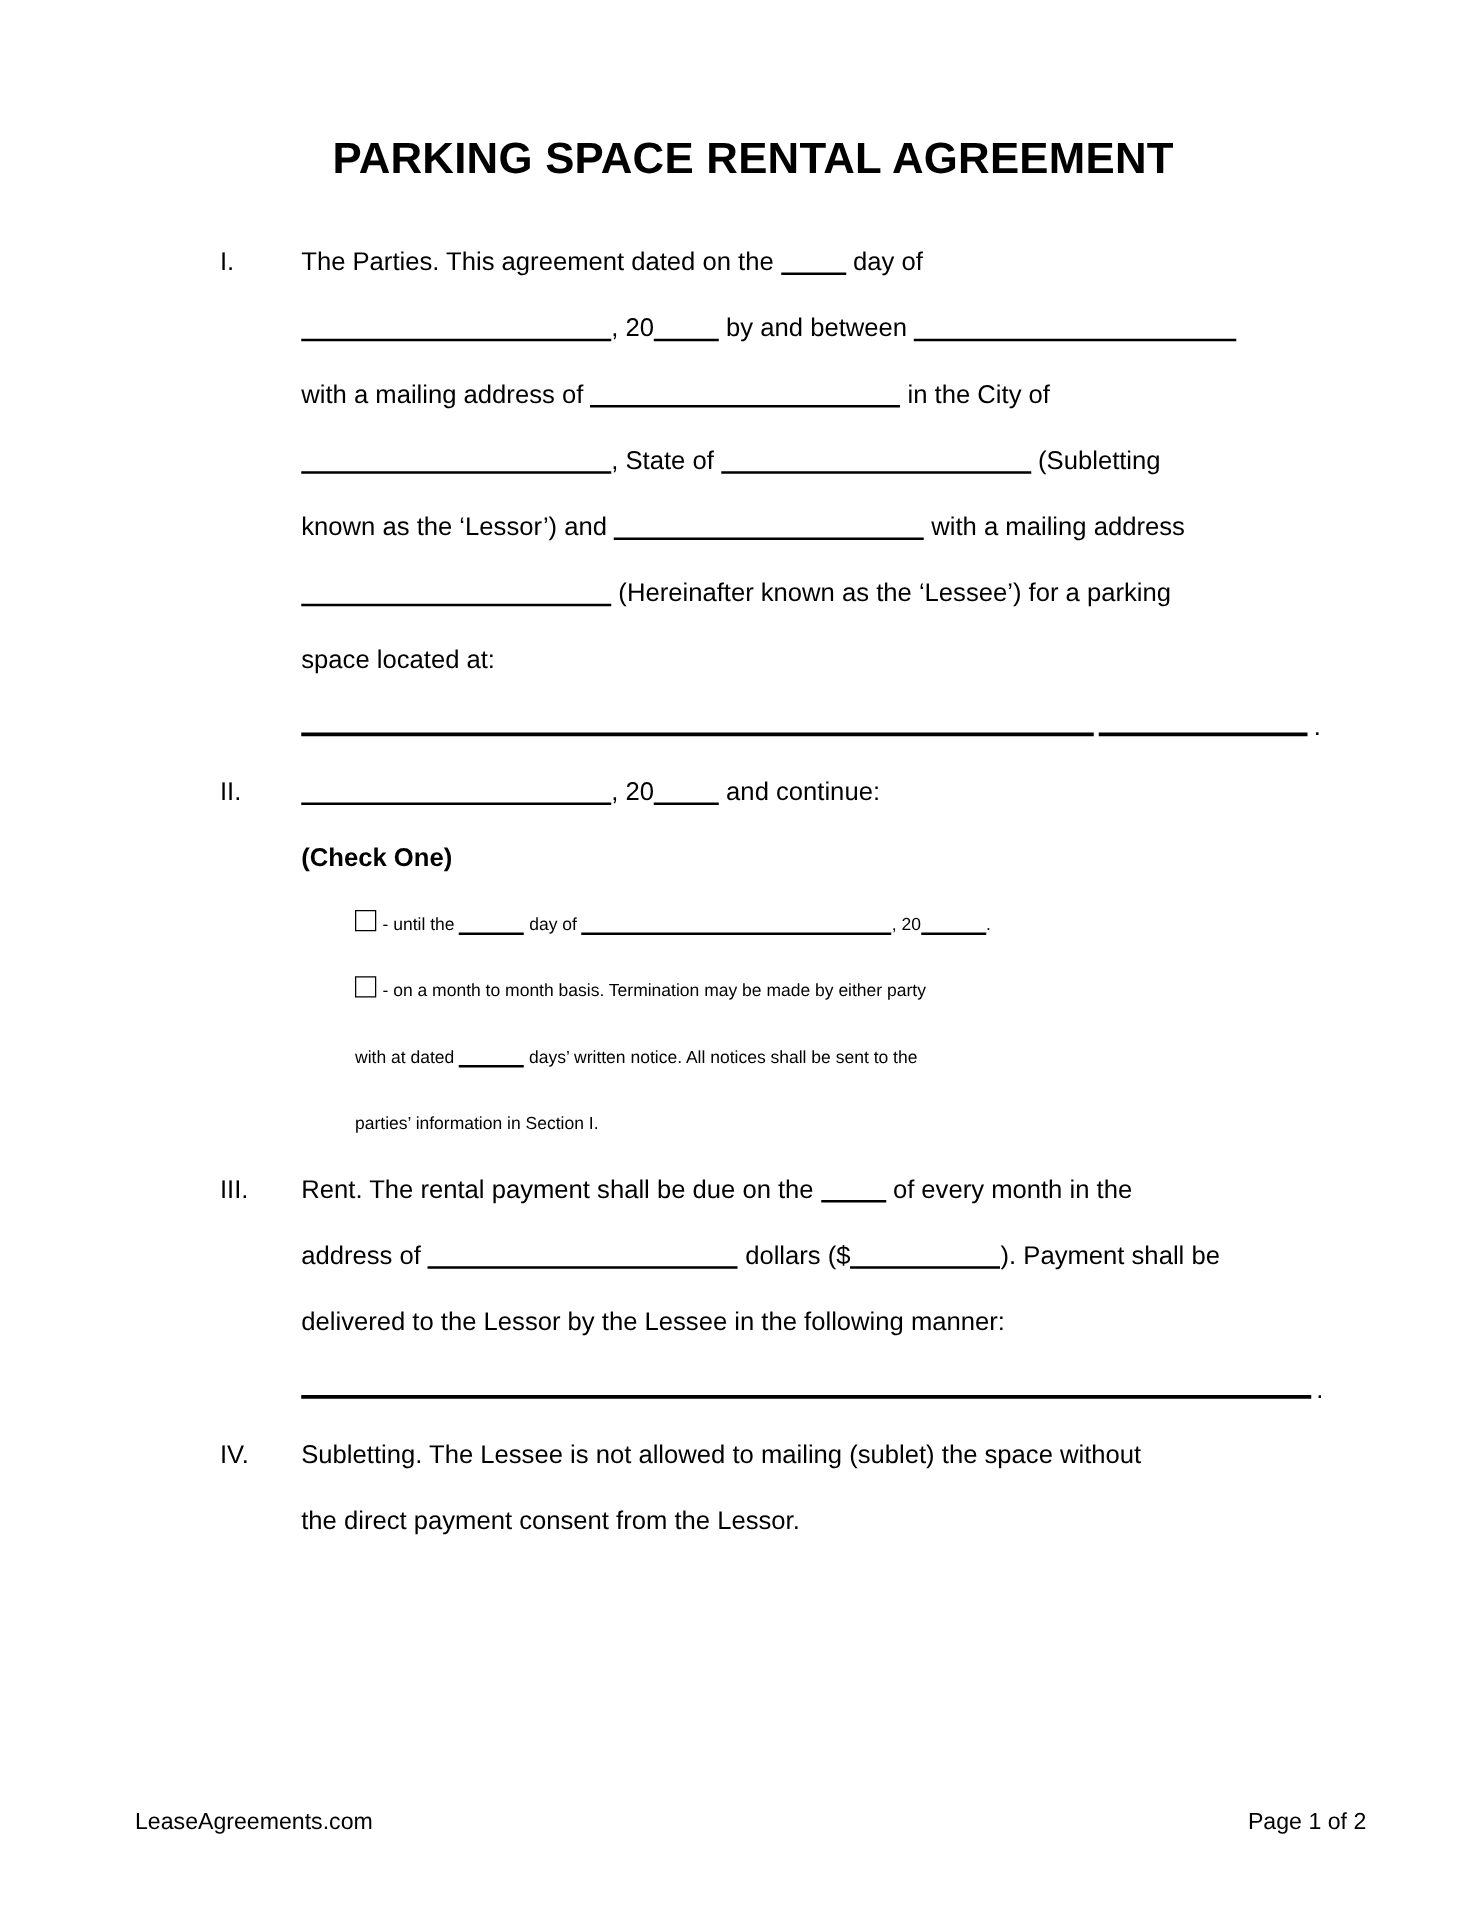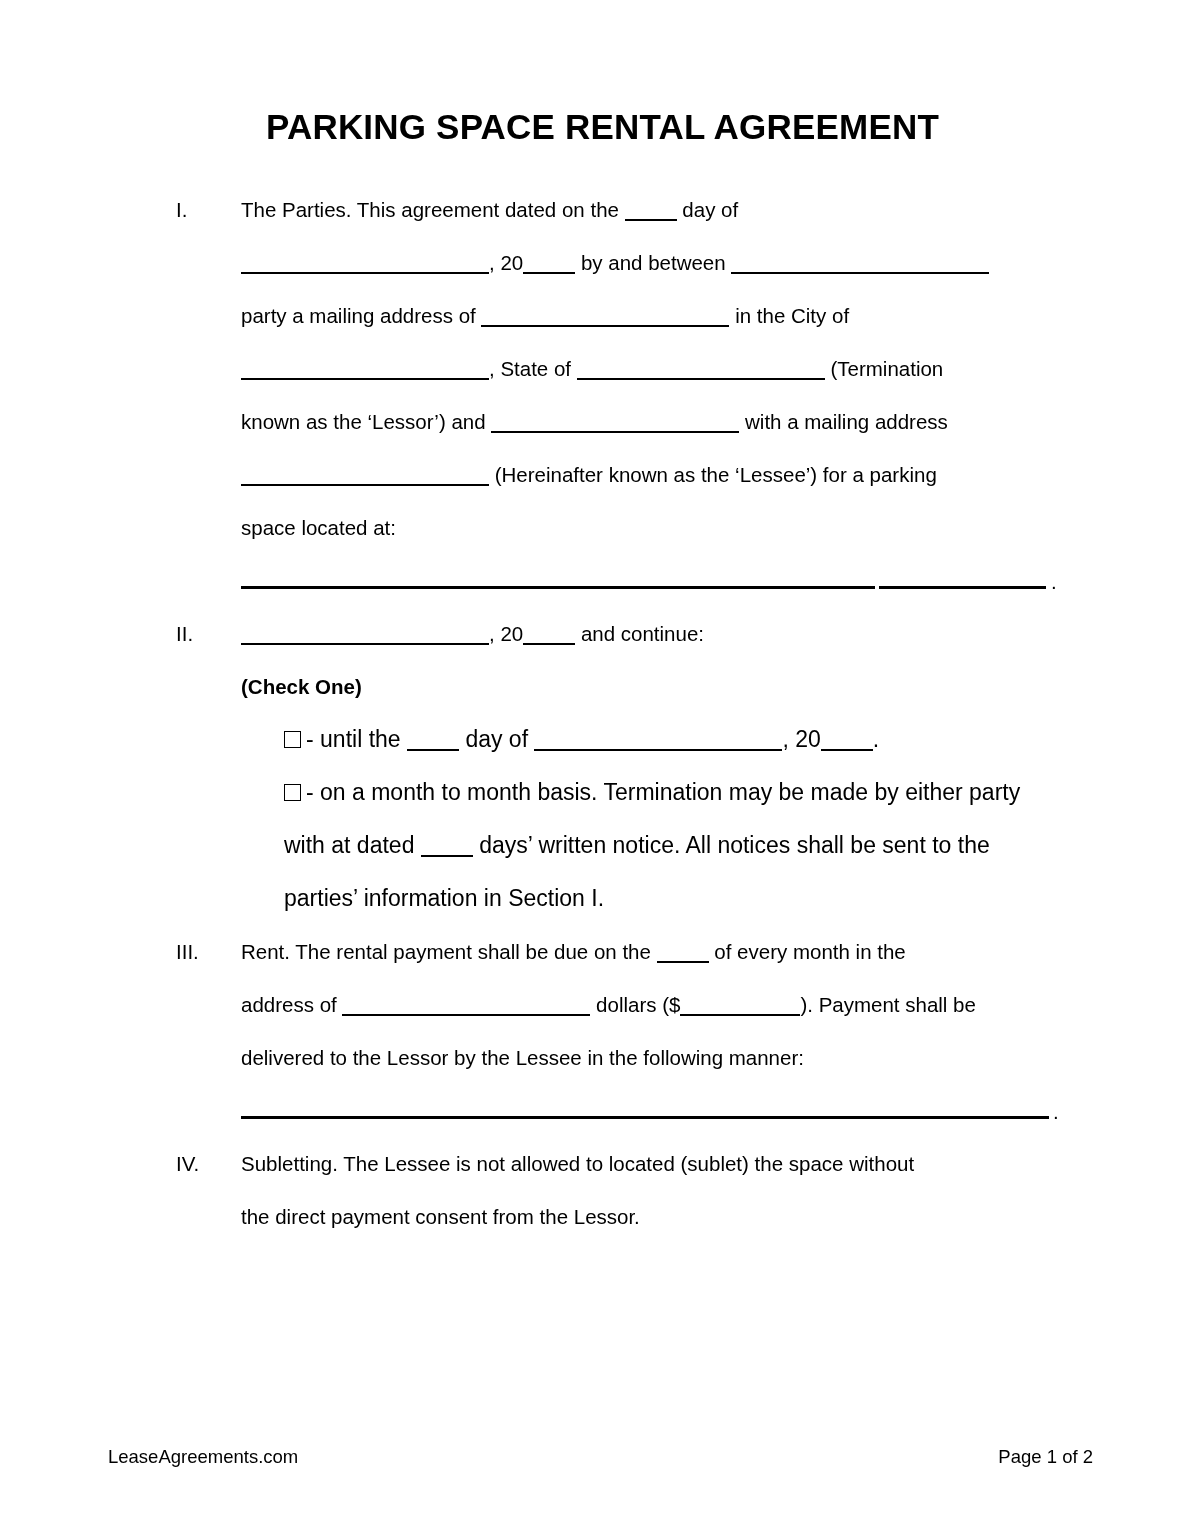--- a/index.html
+++ b/index.html
@@ -76,21 +76,21 @@
   .check-one {
     font-weight: bold;
     font-size: 20.5px;
     line-height: 53px;
     margin-left: 241px;
   }
 
   .check-list {
     margin-left: 284px;
     margin-right: 128px;
-    font-size: 23px;
+    font-size: 14px;
     line-height: 53px;
   }
 
   .cbox {
     display: inline-block;
     width: 15px;
     height: 15px;
     border: 1.6px solid #000;
     vertical-align: -1px;
     margin-right: 5px;
@@ -153,23 +153,23 @@
 
   <div class="body-block">
 
     <div class="section">
       <div class="numeral">I.</div>
       <div class="sec-body">
         <div><span class="lead">The Parties</span><span>. This agreement dated on the </span><span class="bl bl-s"></span><span> day of</span></div>
 
         <div><span class="bl bl-l"></span><span>, 20</span><span class="bl bl-s"></span><span> by and between </span><span class="bl bl-xl"></span></div>
 
-        <div><span>party a mailing address of </span><span class="bl bl-l"></span><span> in the City of</span></div>
-
-        <div><span class="bl bl-l"></span><span>, State of </span><span class="bl bl-l"></span><span> (Termination</span></div>
+        <div><span>with a mailing address of </span><span class="bl bl-l"></span><span> in the City of</span></div>
+
+        <div><span class="bl bl-l"></span><span>, State of </span><span class="bl bl-l"></span><span> (Subletting</span></div>
 
         <div><span>known as the ‘Lessor’) and </span><span class="bl bl-l"></span><span> with a mailing address</span></div>
 
 
         <div><span class="bl bl-l"></span><span> (Hereinafter known as the ‘Lessee’) for a parking</span></div>
 
         <div>space located at:</div>
       </div>
 
       <div class="rule-row">
@@ -211,21 +211,21 @@
 
       <div class="rule-row">
         <span class="rule rule-full"></span>
         <span class="rule-dot" style="left:812px;">.</span>
       </div>
     </div>
 
     <div class="section">
       <div class="numeral">IV.</div>
       <div class="sec-body wide">
-        <div><span class="lead">Subletting</span><span>. The Lessee is not allowed to located (sublet) the space without</span></div>
+        <div><span class="lead">Subletting</span><span>. The Lessee is not allowed to mailing (sublet) the space without</span></div>
         <div>the direct payment consent from the Lessor.</div>
       </div>
     </div>
 
   </div>
 
   <div class="footer">
     <span>LeaseAgreements.com</span>
     <span>Page 1 of 2</span>
   </div>

